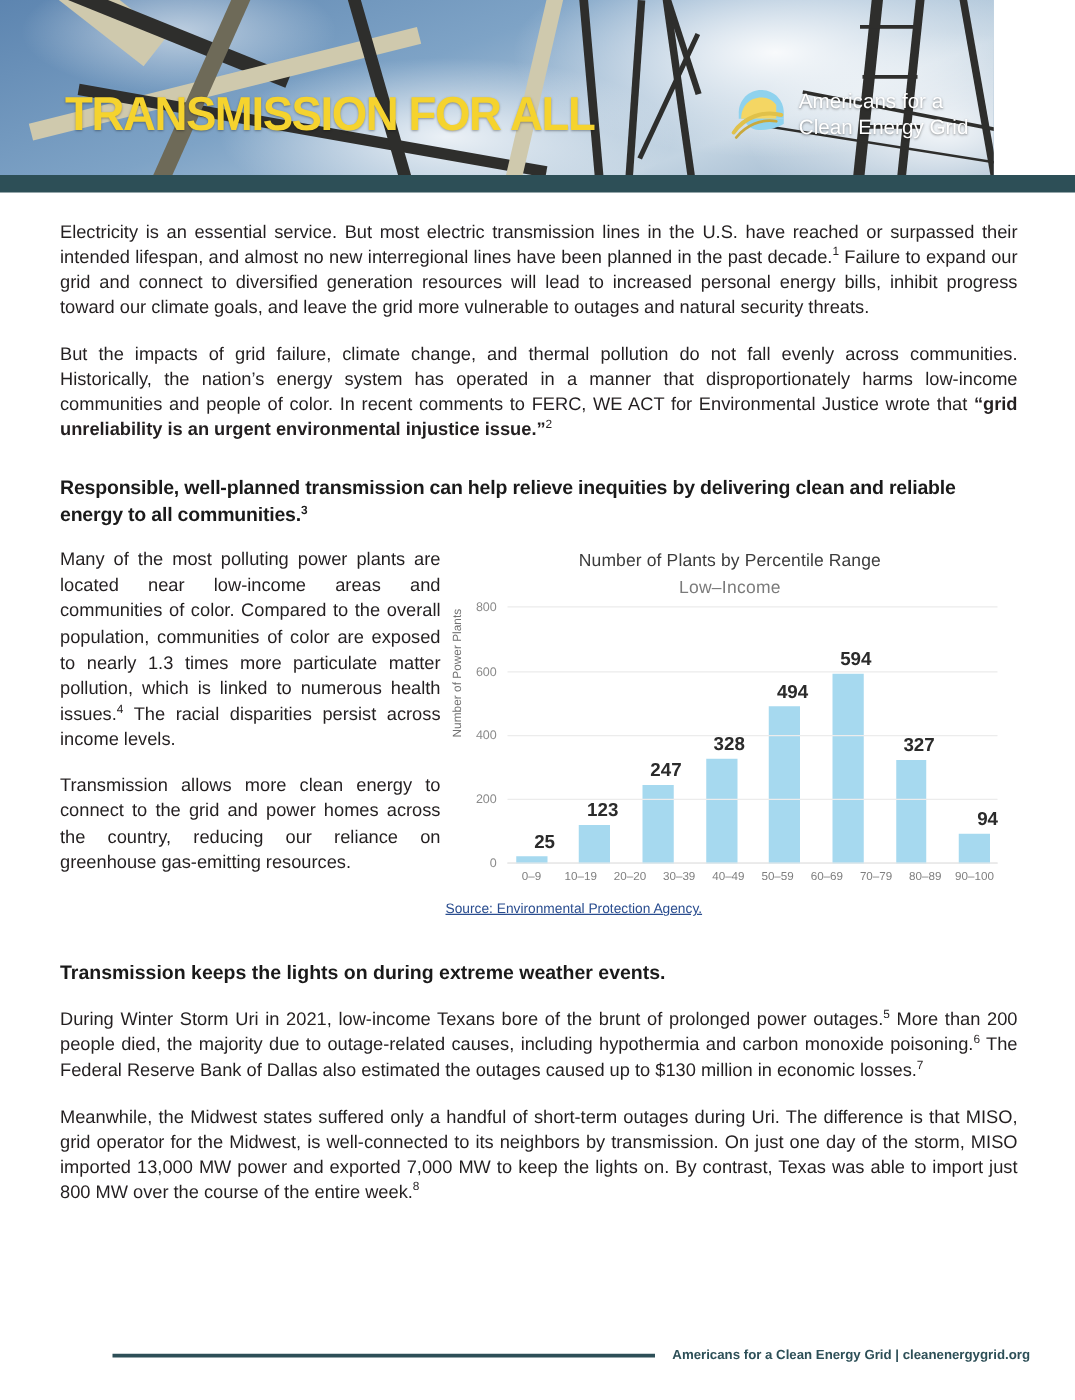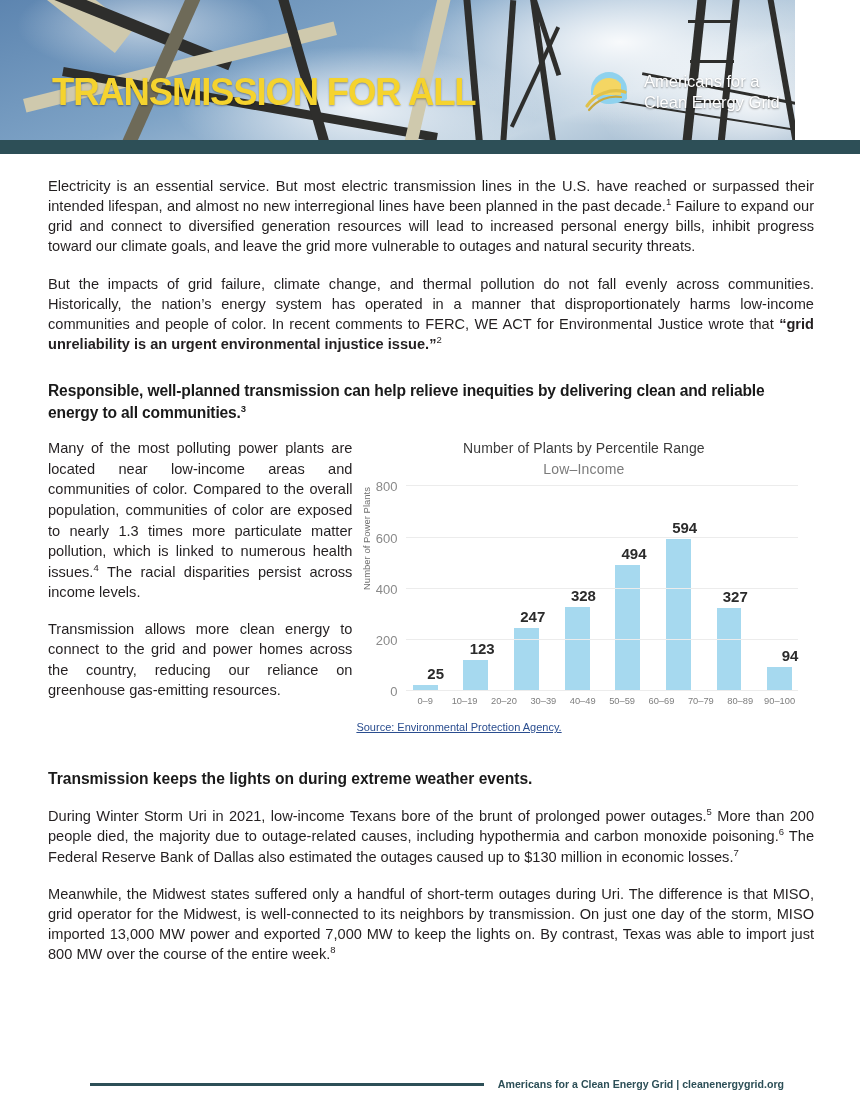--- a/index.html
+++ b/index.html
@@ -42,21 +42,21 @@
     color: #f5d32e;
     text-shadow: 0 1px 2px rgba(0,0,0,.35);
     white-space: nowrap;
     transform: scaleX(0.96);
     transform-origin: left center;
   }
 
   .logo-block {
     position: absolute;
     left: 583px; top: 66px;
-    display: flex; align-items: center; gap: 9px;
+    display: flex; align-items: center; gap: 4px;
   }
   .logo-mark { position: relative; width: 52px; height: 52px; }
   .logo-text {
     color:#ffffff;
     font-size: 16.5px;
     line-height: 1.26;
     font-weight: 500;
     text-shadow: 0 1px 2px rgba(0,0,0,.45);
     white-space: nowrap;
   }
@@ -124,21 +124,21 @@
   .gridline {
     position:absolute; left:0; width:100%; height:1px;
     background:#ececec;
   }
   .axis-base {
     position:absolute; left:0; bottom:0; width:100%; height:1px;
     background:#dcdcdc;
   }
   .ytick {
     position:absolute; right: 100%; margin-right: 8px;
-    font-size: 13px; color:#8a8a8a; transform: translateY(-50%);
+    font-size: 10px; color:#8a8a8a; transform: translateY(-50%);
     white-space:nowrap;
   }
   .ylabel {
     position:absolute;
     left: 5px; top: 150px;
     font-size: 9.5px; color:#6f6f6f;
     transform: rotate(-90deg); transform-origin: left top;
     white-space: nowrap;
   }
   .bars {
@@ -177,21 +177,21 @@
     white-space:nowrap;
   }
 
   .lower { margin-top: 30px; }
   h2.section2 { margin:0 0 0 0; font-size:15.6px; font-weight:bold; color:#1a1a1a; }
 
   
   .footer {
     position:absolute; left: 0; bottom: 30px; width:860px;
     display:flex; align-items:center; justify-content:space-between;
-    padding-right: 76px; box-sizing:border-box;
+    padding-right: 36px; box-sizing:border-box;
   }
   .footer-rule {
     flex: 1 1 auto;
     height: 3px; background:#2d4f57;
     margin-left: 90px; margin-right: 14px;
   }
   .footer-text {
     font-size: 10.6px; font-weight: bold; color:#2d4f57; white-space:nowrap;
   }
 </style>

